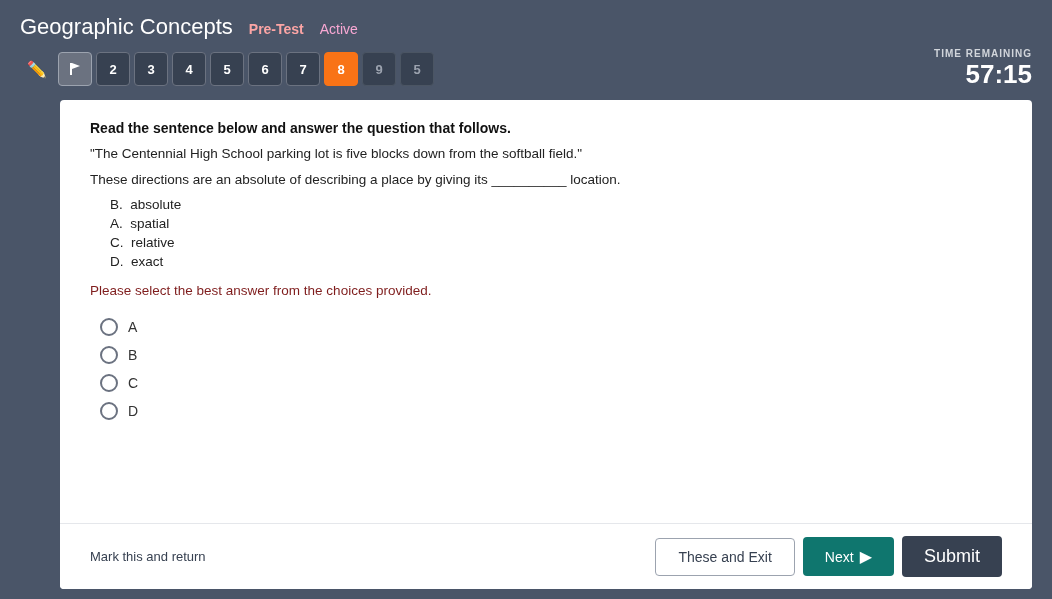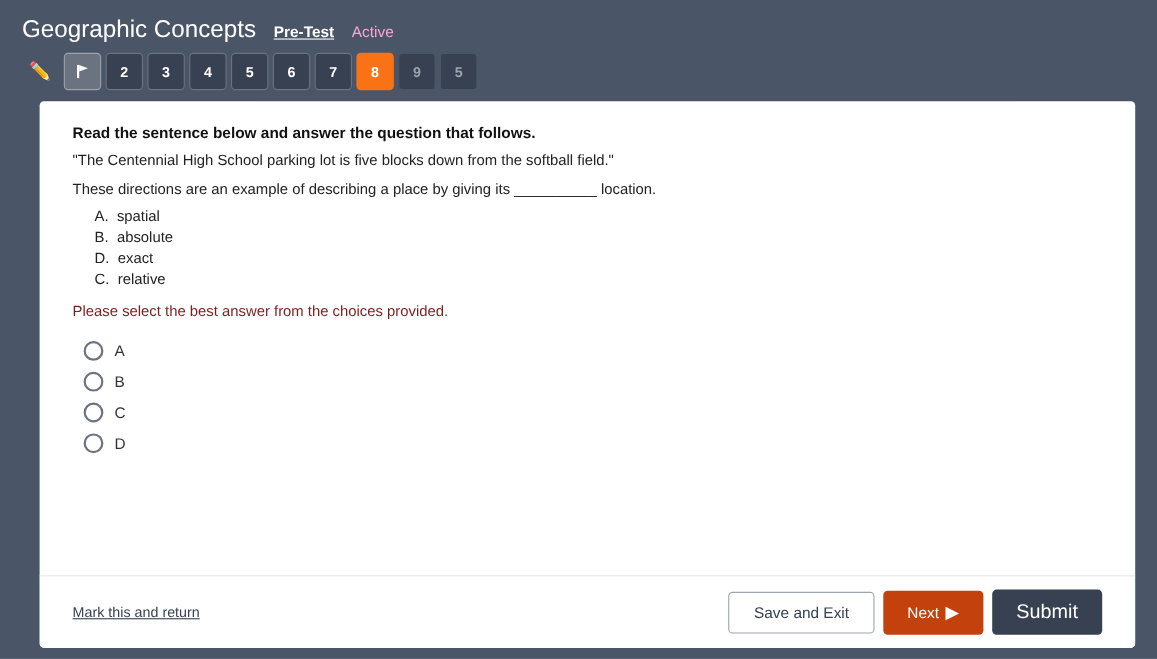--- a/index.html
+++ b/index.html
@@ -28,22 +28,21 @@
 
     .page-title {
       font-size: 22px;
       font-weight: normal;
       color: white;
     }
 
     .pre-test-label {
       font-size: 14px;
       font-weight: bold;
-      color: #ffffff;
-      text-decoration: underline;
+      color: #fca5a5;
     }
 
     .active-label {
       font-size: 14px;
       color: #f9a8d4;
     }
 
     
     .nav-row {
       display: flex;
@@ -110,21 +109,21 @@
       color: #d1d5db;
     }
 
     .time-value {
       font-size: 26px;
       font-weight: bold;
     }
 
     
     .main-card {
-      margin: 10px 20px 10px 36px;
+      margin: 10px 20px 10px 60px;
       background: white;
       border-radius: 4px;
       flex: 1;
       display: flex;
       flex-direction: column;
       overflow: hidden;
     }
 
     .card-body {
       padding: 20px 30px 16px 30px;
@@ -196,21 +195,20 @@
       border-top: 1px solid #e5e7eb;
       display: flex;
       align-items: center;
       justify-content: space-between;
       background: white;
     }
 
     .mark-return-link {
       font-size: 13px;
       color: #374151;
-      text-decoration: underline;
       cursor: pointer;
     }
 
     .footer-buttons {
       display: flex;
       gap: 8px;
       align-items: center;
     }
 
     .btn-save-exit {
@@ -219,21 +217,21 @@
       border: 1px solid #9ca3af;
       border-radius: 4px;
       font-size: 14px;
       color: #374151;
       cursor: pointer;
       font-weight: normal;
     }
 
     .btn-next {
       padding: 10px 22px;
-      background: #c2410c;
+      background: #0f766e;
       border: none;
       border-radius: 4px;
       font-size: 14px;
       color: white;
       cursor: pointer;
       font-weight: normal;
       display: flex;
       align-items: center;
       gap: 6px;
     }
@@ -287,42 +285,46 @@
       <button class="nav-num-btn">2</button>
       <button class="nav-num-btn">3</button>
       <button class="nav-num-btn">4</button>
       <button class="nav-num-btn">5</button>
       <button class="nav-num-btn">6</button>
       <button class="nav-num-btn">7</button>
       <button class="nav-num-btn active">8</button>
       <button class="nav-num-btn dimmed">9</button>
       <button class="nav-num-btn dimmed">5</button>
     </div>
+    <div class="time-remaining">
+      <div class="time-label">TIME REMAINING</div>
+      <div class="time-value">57:15</div>
+    </div>
   </div>
 </div>
 
 <div class="main-card">
   <div class="card-body">
 
     <p class="question-prompt">Read the sentence below and answer the question that follows.</p>
     <p class="passage-text">"The Centennial High School parking lot is five blocks down from the softball field."</p>
-    <p class="passage-text">These directions are an example of describing a place by giving its __________ location.</p>
+    <p class="passage-text">These directions are an absolute of describing a place by giving its __________ location.</p>
 
     <div class="answer-choices">
+      <div class="answer-choice-item">
+        <span>B.&nbsp;&nbsp;</span><span>absolute</span>
+      </div>
       <div class="answer-choice-item">
         <span>A.&nbsp;&nbsp;</span><span>spatial</span>
       </div>
       <div class="answer-choice-item">
-        <span>B.&nbsp;&nbsp;</span><span>absolute</span>
+        <span>C.&nbsp;&nbsp;</span><span>relative</span>
       </div>
       <div class="answer-choice-item">
         <span>D.&nbsp;&nbsp;</span><span>exact</span>
-      </div>
-      <div class="answer-choice-item">
-        <span>C.&nbsp;&nbsp;</span><span>relative</span>
       </div>
     </div>
 
     <p class="select-prompt">Please select the best answer from the choices provided.</p>
 
     <div class="radio-options">
       <label class="radio-option">
         <div class="radio-circle"></div>
         <span class="radio-label">A</span>
       </label>
@@ -338,21 +340,21 @@
         <div class="radio-circle"></div>
         <span class="radio-label">D</span>
       </label>
     </div>
 
   </div>
 
   <div class="card-footer">
     <span class="mark-return-link">Mark this and return</span>
     <div class="footer-buttons">
-      <button class="btn-save-exit">Save and Exit</button>
+      <button class="btn-save-exit">These and Exit</button>
       <button class="btn-next">
         <span>Next</span>
         <span class="arrow">▶</span>
       </button>
       <button class="btn-submit">Submit</button>
     </div>
   </div>
 </div>
 
 </body></html>

